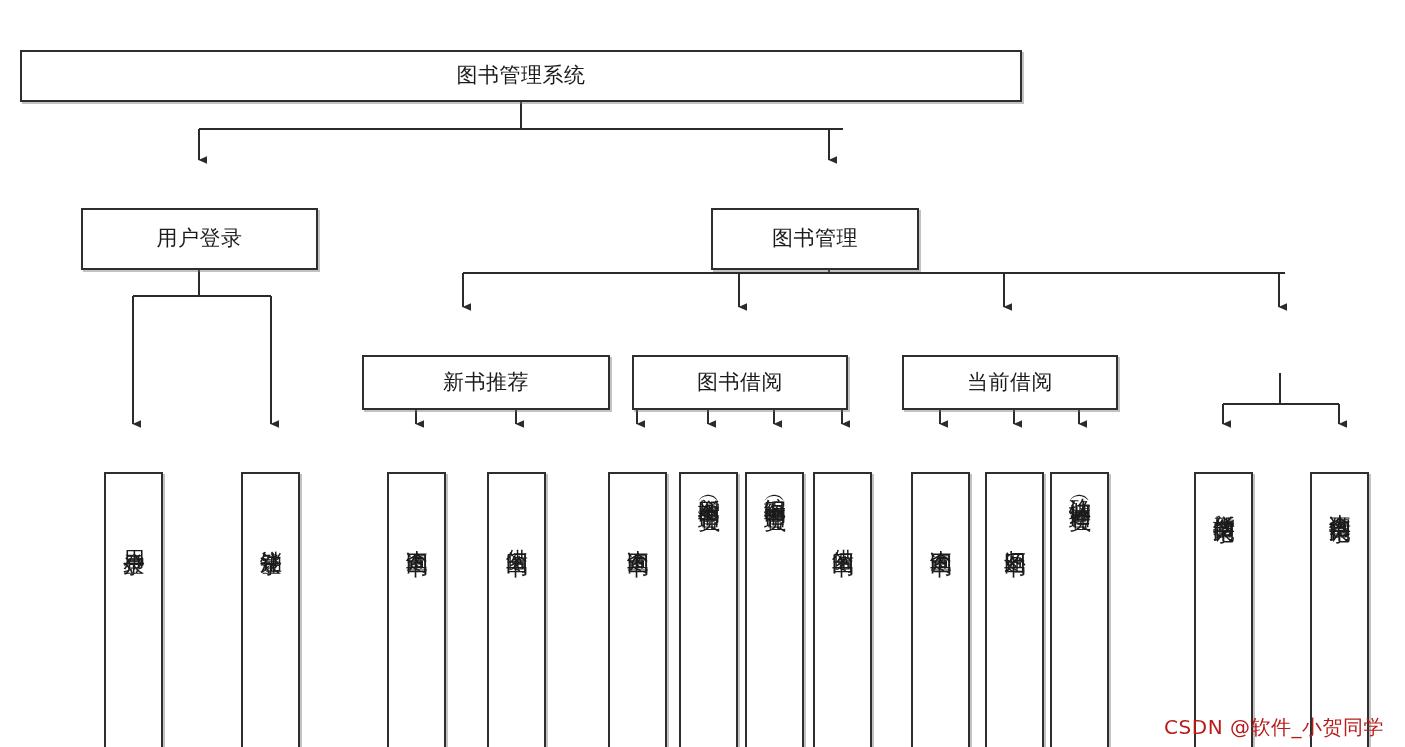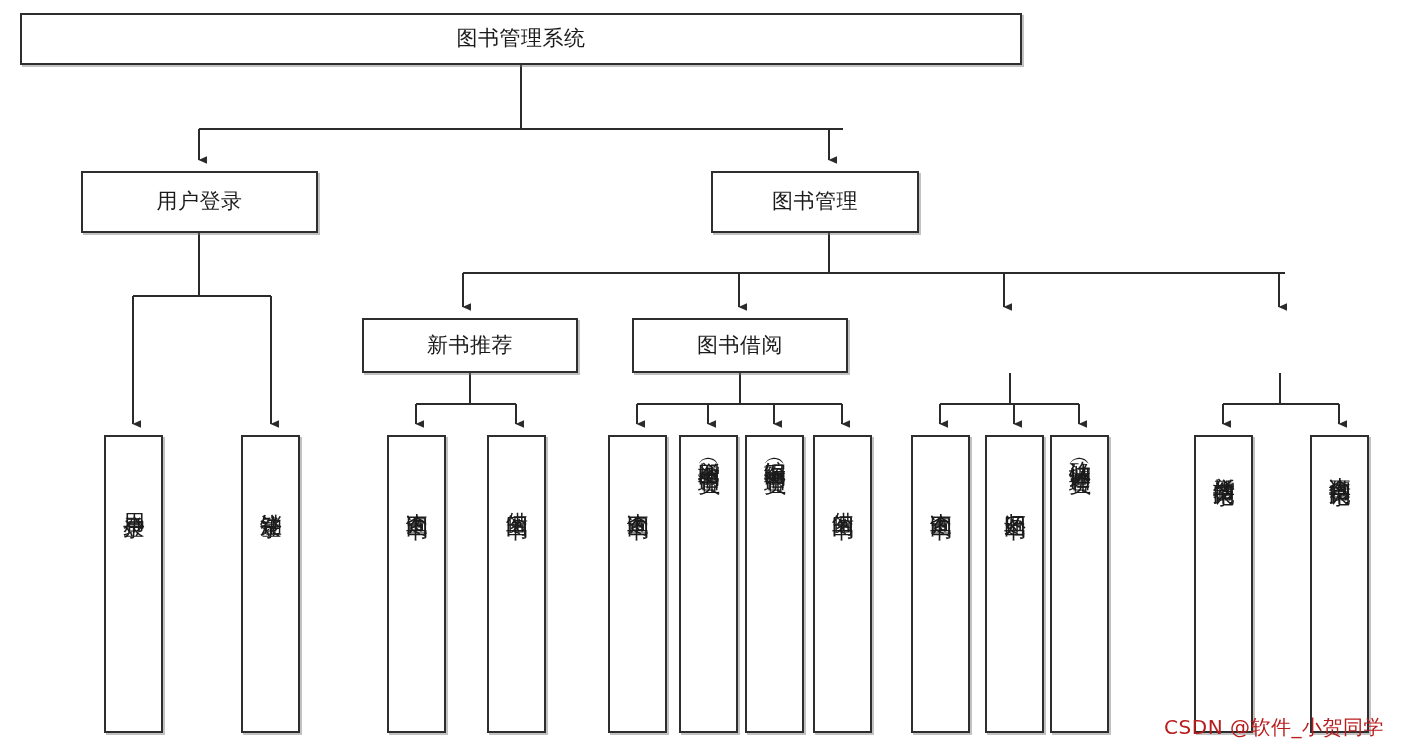--- a/index.html
+++ b/index.html
@@ -29,20 +29,21 @@
   .node-box {
     position: absolute;
     box-sizing: border-box;
     background: #ffffff;
     border: 2px solid #2e2e2e;
     box-shadow: 2px 2px 0 rgba(120,120,120,0.45);
     display: flex;
     align-items: center;
     justify-content: center;
     overflow: hidden;
+    margin-top: 37px;
   }
   .node-label-h {
     font-size: 21px;
     color: #1b1b1b;
     line-height: 1.2;
     white-space: nowrap;
     letter-spacing: 0.5px;
   }
   .node-label-v {
     writing-mode: vertical-rl;
@@ -134,26 +135,29 @@
     <span class="node-label-h">图书管理系统</span>
   </div>
 
   <div class="node-box" style="left:81px; top:171px; width:237px; height:62px;">
     <span class="node-label-h">用户登录</span>
   </div>
   <div class="node-box" style="left:711px; top:171px; width:208px; height:62px;">
     <span class="node-label-h">图书管理</span>
   </div>
 
-  <div class="node-box" style="left:362px; top:318px; width:216px; height:55px;">
+  <div class="node-box" style="left:362px; top:318px; width:248px; height:55px;">
     <span class="node-label-h">新书推荐</span>
   </div>
   <div class="node-box" style="left:632px; top:318px; width:216px; height:55px;justify-content:center;">
     <span class="node-label-h">图书借阅</span>
   </div>
+  <div class="node-box" style="left:902px; top:318px; width:216px; height:55px;">
+    <span class="node-label-h">当前借阅</span>
+  </div>
 
   <div class="node-box leaf-box leaf-pad-top-short" style="left:104px; top:435px; width:59px; height:298px;">
     <span class="node-label-v">用户登录</span>
   </div>
   <div class="node-box leaf-box leaf-pad-top-short" style="left:241px; top:435px; width:59px; height:298px;">
     <span class="node-label-v">注销登录</span>
   </div>
 
   <div class="node-box leaf-box leaf-pad-top-short" style="left:387px; top:435px; width:59px; height:298px;">
     <span class="node-label-v">查询图书</span>

